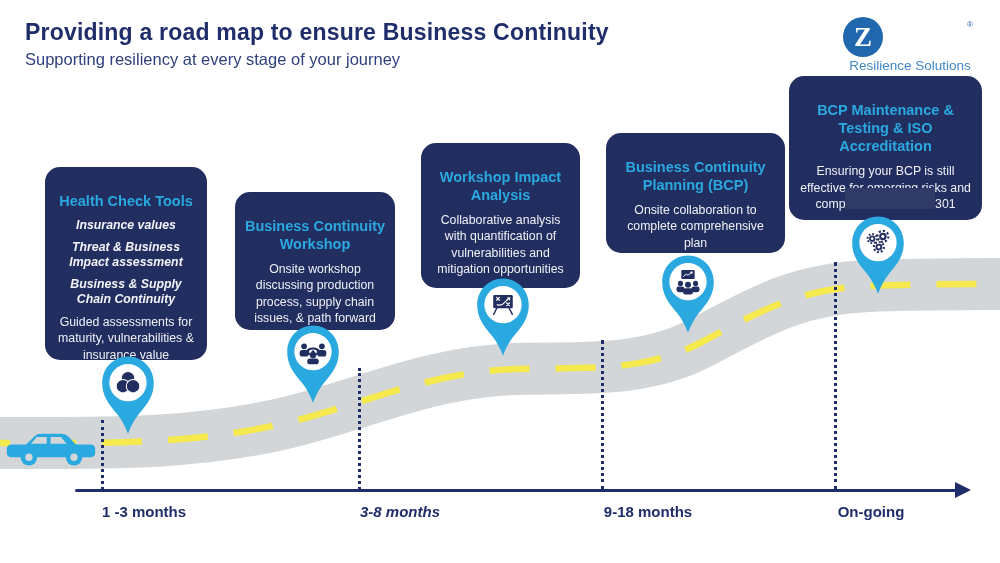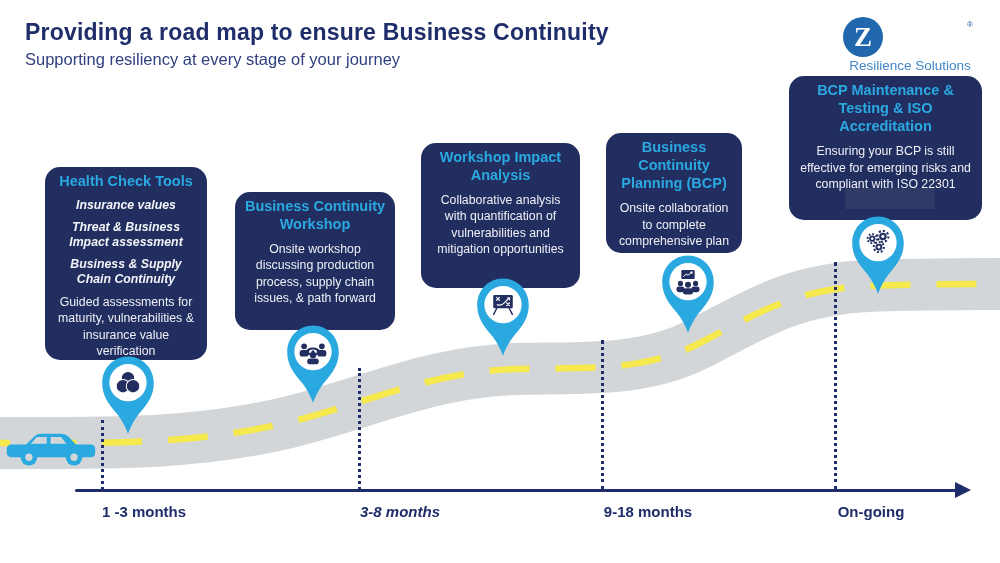--- a/index.html
+++ b/index.html
@@ -42,28 +42,28 @@
   .dotline-4 { left:834px; top:262px; height:228px; }
   
   .axis-line { position:absolute; left:75px; top:489px; width:882px; height:3px; background:#1f2d6b; z-index:2; border-radius:2px; }
   .axis-arrow { position:absolute; left:955px; top:482px; width:0; height:0;
     border-top:8px solid transparent; border-bottom:8px solid transparent; border-left:16px solid #1f2d6b; z-index:2; }
   .tlabel { position:absolute; top:503px; transform:translateX(-50%); font-size:15px;
     font-weight:bold; color:#1f2d6b; z-index:2; white-space:nowrap; }
   .tlabel-1 { left:144px; } .tlabel-2 { left:400px;font-style:italic; } .tlabel-3 { left:648px; } .tlabel-4 { left:871px; }
   
   .card { position:absolute; background:#222d60; border-radius:15px; color:#fff;
-    text-align:center; padding:3px 9px; z-index:3; }
+    text-align:center; padding:23px 9px; z-index:3; }
   .card h3 { color:#2aa9e0; font-size:14.5px; line-height:1.25; font-weight:bold; margin:2px 0 8px; }
   .card p { font-size:12.3px; line-height:1.32; color:#eef1f6; }
   .card .em { font-style:italic; font-weight:bold; font-size:12.3px; line-height:1.22; margin-bottom:7px; color:#f2f4f8; }
   .card-1 { left:45px;  top:167px; width:162px; height:193px; }
   .card-2 { left:235px; top:192px; width:160px; height:138px; }
   .card-3 { left:421px; top:143px; width:159px; height:145px; }
-  .card-4 { left:606px; top:133px; width:136px; height:120px; }
+  .card-4 { left:606px; top:133px; width:179px; height:120px; }
   .card-5 { left:789px; top:76px;  width:193px; height:144px; }
   .ghost-box { position:absolute; left:56px; top:112px; width:90px; height:21px; background:#303a66; }
   
   .pin { position:absolute; width:64px; z-index:4; }
   .pin-1 { left:96px;  top:352px; }
   .pin-2 { left:281px; top:321px; }
   .pin-3 { left:471px; top:274px; }
   .pin-4 { left:656px; top:251px; }
   .pin-5 { left:846px; top:212px; }
   .car { position:absolute; left:4px; top:424px; z-index:4; }

